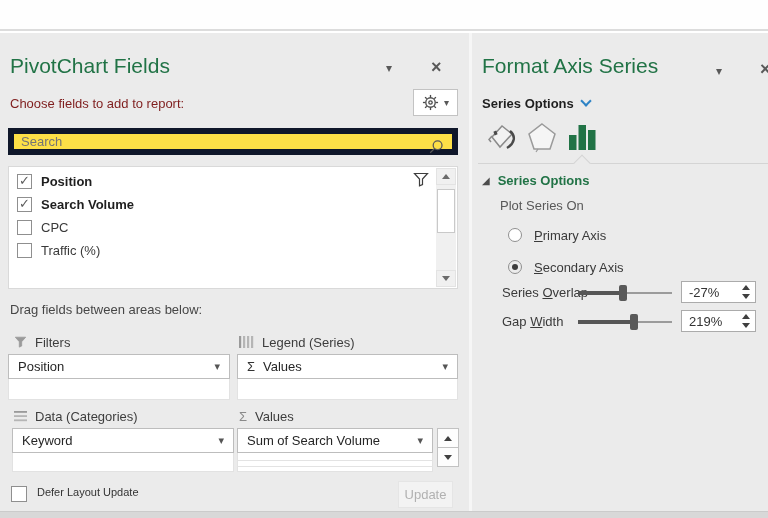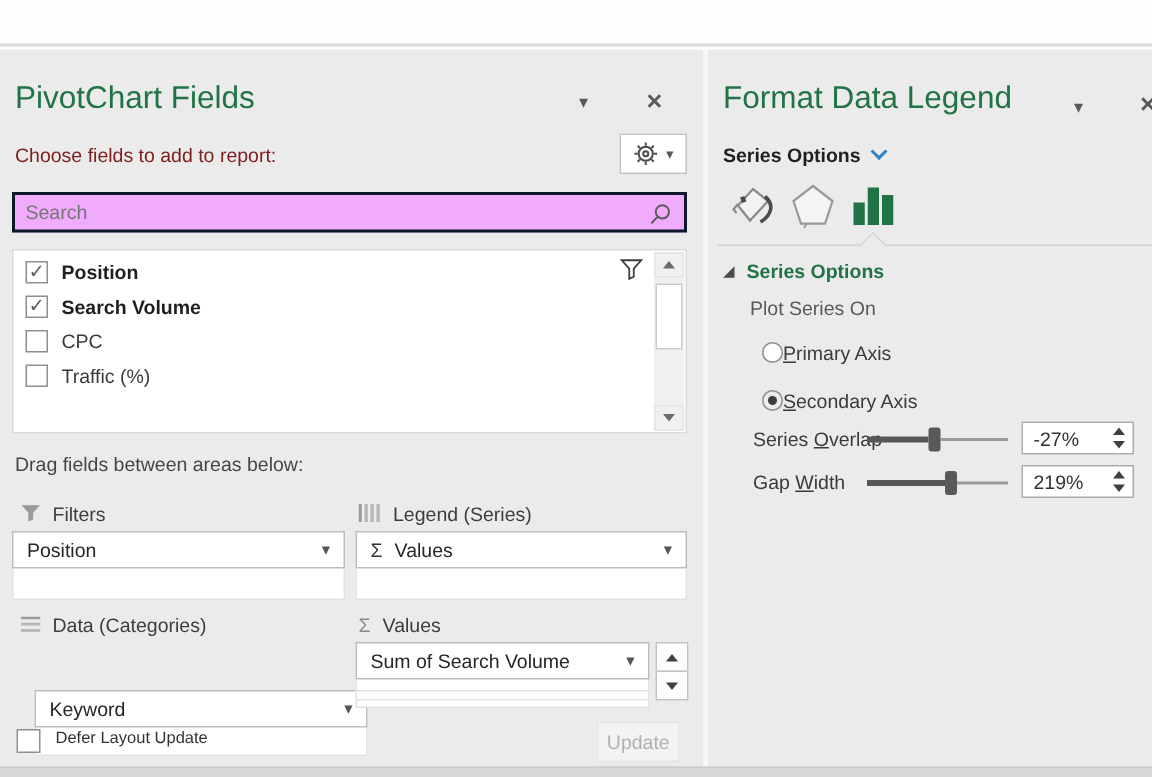--- a/index.html
+++ b/index.html
@@ -17,21 +17,21 @@
 
   .panel-title { position:absolute; left:10px; top:21px; font-size:21px; font-weight:400; color:#217346; white-space:nowrap;text-align:right; }
   .pane-caret { position:absolute; font-size:12px; color:#595959; cursor:default; }
   .pane-close { position:absolute; font-size:18px; color:#595959; font-weight:bold; line-height:1; cursor:default; }
 
   
   .choose-label { position:absolute; left:10px; top:63px; font-size:13px; color:#7f1d1d; }
   .gear-btn { position:absolute; left:413px; top:56px; width:45px; height:27px; background:#fff; border:1px solid #c3c3c3; display:flex; align-items:center; justify-content:center; gap:5px; }
   .gear-btn .mini-caret { font-size:10px; color:#595959; }
 
-  .search-box { position:absolute; left:8px; top:95px; width:450px; height:27px; background:#f0abfc; border:2px solid #0f172a; }
+  .search-box { position:absolute; left:8px; top:95px; width:450px; height:27px; background:#fde047; border:6px solid #0f172a; }
   .search-box input { position:absolute; inset:0; width:100%; height:100%; border:none; outline:none; padding-left:7px; font-size:13px; color:#444; background:transparent; font-family:"Liberation Sans",sans-serif; }
   .search-box input::placeholder { color:#757575; opacity:1; }
   .search-icon { position:absolute; right:8px; top:5px; }
 
   .field-list { position:absolute; left:8px; top:133px; width:450px; height:123px; background:#fff; border:1px solid #d9d9d9; }
   .field-rows { position:absolute; left:0; top:3px; right:24px; }
   .field-row { height:23px; display:flex; align-items:center; padding-left:8px; gap:9px; }
   .checkbox { width:15px; height:15px; border:1px solid #8f8f8f; background:#fff; position:relative; flex:0 0 auto; }
   .checkbox.checked::after { content:"\2713"; position:absolute; left:1px; top:-2px; font-size:13px; color:#5c5c5c; }
   .field-label { font-size:13px; color:#3a3a3a; white-space:nowrap; }
@@ -77,21 +77,21 @@
   .section-header { position:absolute; left:10px; top:140px; display:flex; align-items:center; gap:8px; }
   .collapse-tri { font-size:10px; color:#4c4c4c; }
   .section-title { font-size:13px; font-weight:bold; color:#217346; }
   .plot-label { position:absolute; left:28px; top:165px; font-size:13px; color:#595959; }
 
   .radio-rows { position:absolute; left:36px; top:186px; }
   .radio-row { height:32px; display:flex; align-items:center; }
   .radio { width:14px; height:14px; border:1px solid #8f8f8f; border-radius:50%; background:#fff; position:relative; flex:0 0 auto; }
   .radio.selected { background:#ececec; }
   .radio.selected::after { content:""; position:absolute; left:3px; top:3px; width:6px; height:6px; border-radius:50%; background:#3c3c3c; }
-  .radio-label { font-size:13px; color:#3a3a3a; }
+  .radio-label { margin-left:12px; font-size:13px; color:#3a3a3a; }
 
   .slider-rows { position:absolute; left:30px; top:246px; width:258px; }
   .slider-row { position:relative; height:29px; }
   .s-label { position:absolute; left:0; top:6px; font-size:13px; color:#3a3a3a; white-space:nowrap; }
   .s-track { position:absolute; left:76px; top:6px; width:94px; height:16px; }
   .seg-left  { position:absolute; left:0; top:6px; height:4px; background:#565656; }
   .seg-right { position:absolute; right:0; top:7px; height:2px; background:#9b9b9b; }
   .s-handle { position:absolute; top:0; width:8px; height:16px; background:#595959; border-radius:2px; }
   .s-value { position:absolute; left:179px; top:2px; width:75px; height:22px; background:#fff; border:1px solid #ababab; }
   .v-text { position:absolute; left:7px; top:3px; font-size:13px; color:#333; }
@@ -212,21 +212,21 @@
             <rect x="0" y="4.2" width="13" height="1.8" fill="#b5b5b5"></rect>
           <rect x="0" y="8.4" width="13" height="1.8" fill="#b5b5b5"></rect>
         </svg>
         <span>Data (Categories)</span>
       </div>
       <div class="area-hdr" style="left:231px; top:75px;">
         <span style="font-size:13px;color:#8a8a8a;">Σ</span>
         <span>Values</span>
       </div>
 
-      <div class="well" style="left:15px; top:96px; width:222px; height:44px;margin-top:32px;">
+      <div class="well" style="left:4px; top:96px; width:222px; height:44px;">
         <div class="chip">
           <span>Keyword</span>
           <span class="chip-caret">▾</span>
         </div>
       </div>
       <div class="well" style="left:229px; top:96px; width:196px; height:44px;">
         <div class="chip">
           <span style="white-space:nowrap;">Sum of Search Volume</span>
           <span class="chip-caret">▾</span>
         </div>
@@ -243,21 +243,21 @@
     </div>
 
     <span class="checkbox defer-check" id="defer-check"></span>
     <span class="defer-label">Defer Layout Update</span>
     <button class="update-btn" disabled="">Update</button>
   </section>
 
   <div class="v-divider"></div>
 
   <section class="panel right">
-    <h1 class="panel-title">Format Data Legend</h1>
+    <h1 class="panel-title">Format Axis Series</h1>
     <span class="pane-caret" style="left:244px; top:31px;">▾</span>
     <span class="pane-close" style="left:288px; top:27px;">×</span>
 
     <div class="nav-row">
       <span class="nav-label">Series Options</span>
       <i class="chev-blue"></i>
     </div>
 
     <svg class="tab-icon" style="left:14px;" viewBox="0 0 32 32">
       <path d="M6 16 L16 5 L26 13 L14 26 Z" fill="#f2f2f2" stroke="#8a8a8a" stroke-width="1.5"></path>

